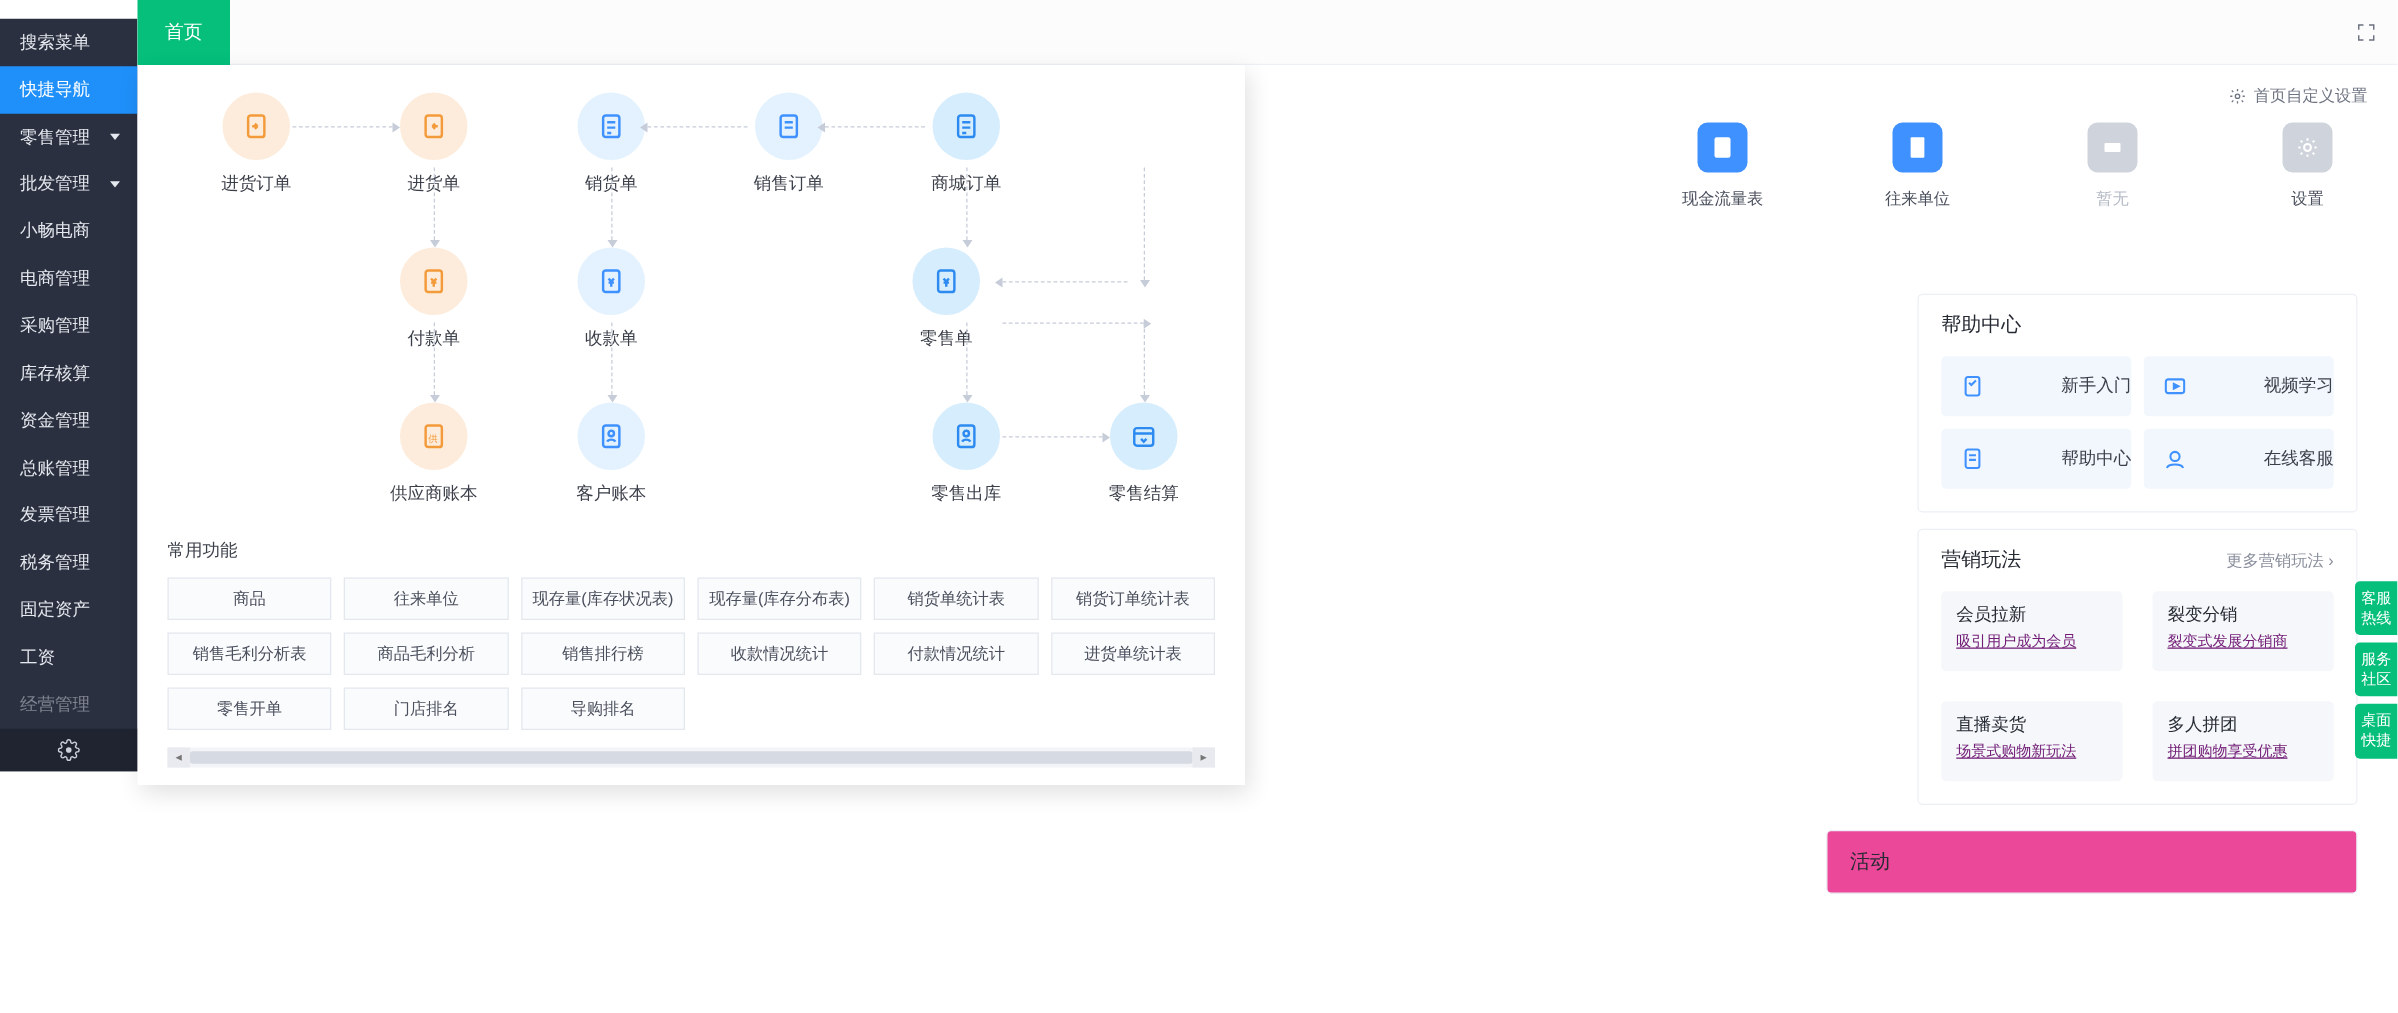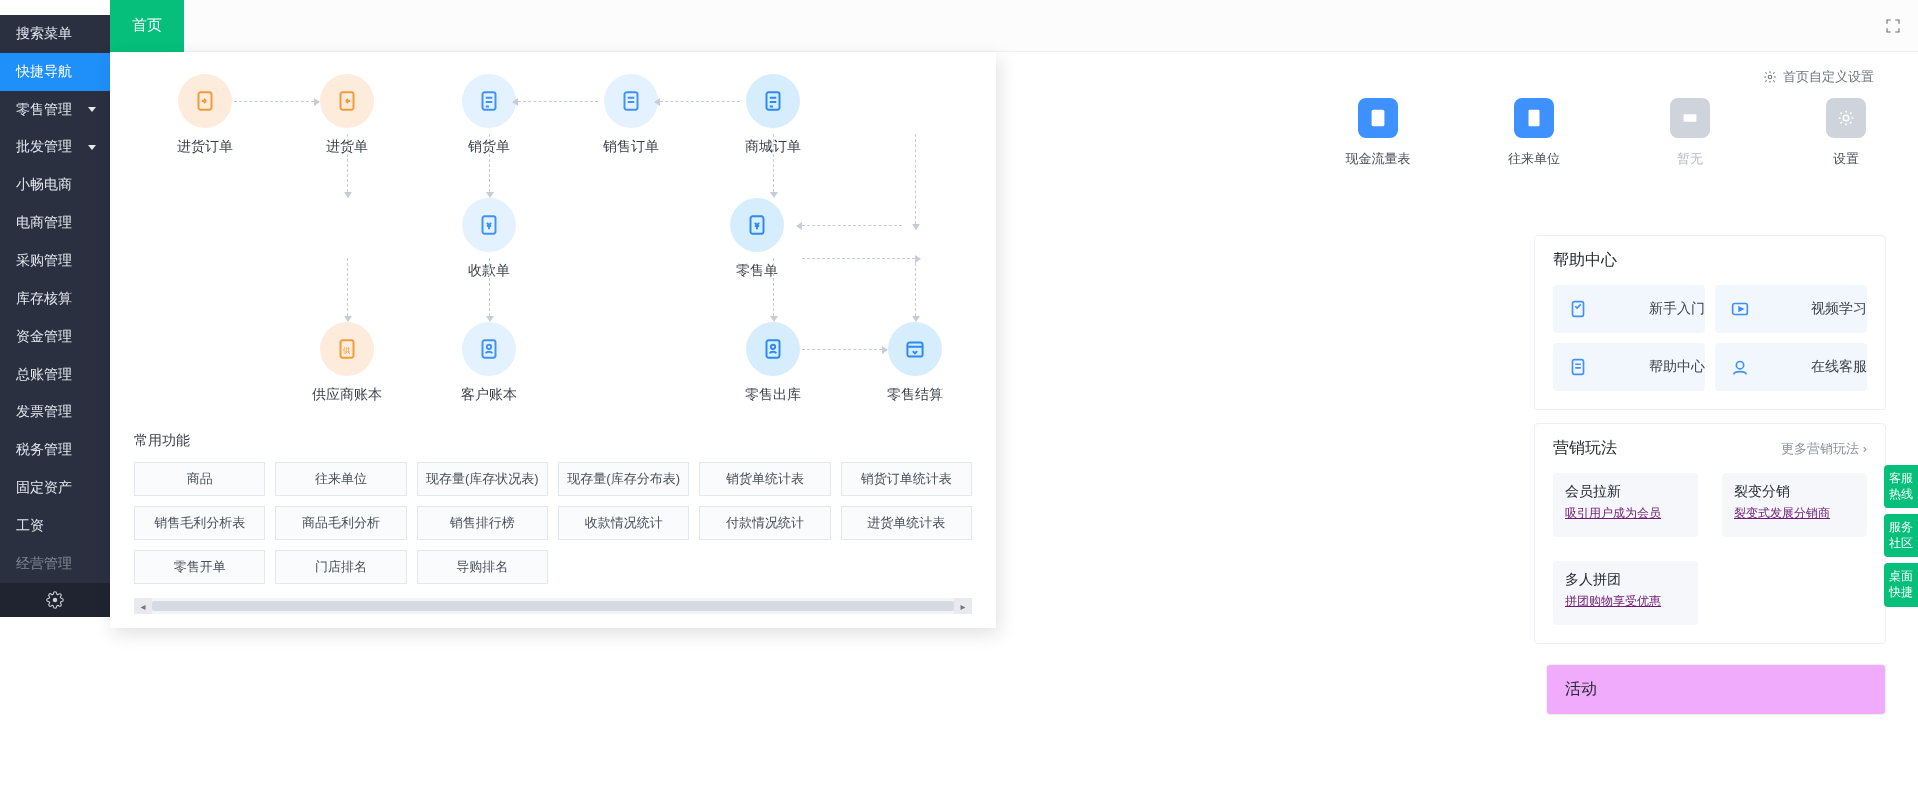--- a/index.html
+++ b/index.html
@@ -17,34 +17,34 @@
 .fs-btn svg { width: 18px; height: 18px; stroke: #6a6f7d; fill: none; stroke-width: 1.5; }
 .main { position: absolute; left: 110px; top: 52px; right: 0; bottom: 0; }
 .shortcut-row { position: absolute; left: 0; top: 46px; right: 0; display: flex; justify-content: flex-end; padding-right: 32px; gap: 76px; }
 .sc-col { width: 80px; display: flex; flex-direction: column; align-items: center; gap: 12px; }
 .sc-icon { width: 40px; height: 40px; border-radius: 8px; display: flex; align-items: center; justify-content: center; }
 .sc-icon svg { width: 22px; height: 22px; fill: #fff; }
 .sc-blue { background: #3e91ff; }
 .sc-gray { background: #cfd3dc; }
 .sc-label { font-size: 13px; color: #4a4f5d; text-align: center; }
 .sc-label.muted { color: #b5bac5; }
-.custom-link { position: absolute; right: 44px; top: 16px; font-size: 13px; color: #6e7482; display: flex; align-items: center; gap: 6px; }
+.custom-link { position: absolute; right: 24px; top: 16px; font-size: 13px; color: #6e7482; display: flex; align-items: center; gap: 6px; }
 .help-panel { position: absolute; right: 32px; top: 183px; width: 352px; background: #fff; border: 1px solid #eceff5; border-radius: 4px; padding: 14px 18px 18px; }
 .help-title { font-size: 16px; color: #262a33; font-weight: 500; margin-bottom: 14px; }
 .help-grid { display: grid; grid-template-columns: 1fr 1fr; gap: 10px; }
 .help-cell { height: 48px; background: #f2f7fe; border-radius: 4px; display: flex; align-items: center; padding-left: 14px; gap: 14px; font-size: 14px; color: #3b3f49; cursor: pointer; justify-content: space-between; }
 .help-cell svg { width: 22px; height: 22px; stroke: #3e91ff; fill: none; stroke-width: 1.8; }
 .mkt-panel { position: absolute; right: 32px; top: 371px; width: 352px; background: #fff; border: 1px solid #eceff5; border-radius: 4px; padding: 14px 18px 18px; }
 .mkt-head { display: flex; justify-content: space-between; align-items: center; margin-bottom: 14px; }
 .mkt-more { font-size: 13px; color: #8a8f9c; cursor: pointer; }
 .mkt-grid { display: grid; grid-template-columns: 1fr 1fr; gap: 24px; }
 .mkt-cell { height: 64px; background: #f5f7fa; border-radius: 4px; padding: 10px 12px; cursor: pointer; position: relative; overflow: hidden; }
 .mkt-cell .t { font-size: 14px; color: #262a33; font-weight: 500; }
 .mkt-cell .s { font-size: 12px; color: #701a75; margin-top: 4px; text-decoration: underline; }
-.act-panel { position: absolute; right: 32px; top: 612px; width: 340px; background: #f0abfc; border: 1px solid #eceff5; border-radius: 4px; padding: 14px 18px; }
+.act-panel { position: absolute; right: 32px; top: 612px; width: 425px; background: #ec4899; border: 1px solid #eceff5; border-radius: 4px; padding: 14px 18px; }
 .side-floats { position: absolute; right: 0; top: 465px; width: 34px; display: flex; flex-direction: column; gap: 6px; }
 .float-btn { background: #05bf7b; color: #fff; font-size: 12px; padding: 6px 4px; line-height: 1.3; text-align: center; border-radius: 4px 0 0 4px; writing-mode: horizontal-tb; cursor: pointer; }
 
 .flyout { position: absolute; left: 110px; top: 52px; width: 886px; height: 576px; background: #fff; box-shadow: 3px 6px 18px rgba(0,0,0,.12); padding: 22px 24px 14px; display: flex; flex-direction: column; }
 .flow-zone { position: relative; height: 360px; }
 .fnode { position: absolute; width: 142px; display: flex; flex-direction: column; align-items: center; gap: 10px; }
 .fcircle { width: 54px; height: 54px; border-radius: 50%; display: flex; align-items: center; justify-content: center; }
 .fcircle svg { width: 26px; height: 26px; }
 .c-orange { background: #fdecdb; }
 .c-orange svg { stroke: #f39a3a; fill: none; stroke-width: 1.8; }
@@ -200,20 +200,24 @@
     <div class="mkt-grid">
       <div class="mkt-cell">
           <div class="t">会员拉新</div>
           <div class="s">吸引用户成为会员</div>
         </div>
       <div class="mkt-cell">
           <div class="t">裂变分销</div>
           <div class="s">裂变式发展分销商</div>
         </div>
       <div class="mkt-cell">
+          <div class="t">直播卖货</div>
+          <div class="s">场景式购物新玩法</div>
+        </div>
+      <div class="mkt-cell">
           <div class="t">多人拼团</div>
           <div class="s">拼团购物享受优惠</div>
         </div>
     </div>
   </div>
 
   <div class="act-panel">
     <div class="help-title" style="margin:0">活动</div>
   </div>
 </div>
@@ -266,20 +270,29 @@
     <div class="fnode" style="left:568px;top:0">
         <div class="fcircle c-dblue">
           <svg viewBox="0 0 24 24">
             <rect x="6" y="4" width="12" height="16" rx="2"></rect>
             <path d="M9 9h6M9 13h6M9 17h3"></path>
           </svg>
         </div>
         <div class="flabel">商城订单</div>
       </div>
 
+    <div class="fnode" style="left:142px;top:124px">
+        <div class="fcircle c-orange">
+          <svg viewBox="0 0 24 24">
+            <rect x="6" y="4" width="12" height="16" rx="2"></rect>
+            <path d="M10 10l2 2 2-2M12 12v4M10 13h4"></path>
+          </svg>
+        </div>
+        <div class="flabel">付款单</div>
+      </div>
     <div class="fnode" style="left:284px;top:124px">
         <div class="fcircle c-lblue">
           <svg viewBox="0 0 24 24">
             <rect x="6" y="4" width="12" height="16" rx="2"></rect>
             <path d="M10 10l2 2 2-2M12 12v4M10 13h4"></path>
           </svg>
         </div>
         <div class="flabel">收款单</div>
       </div>
     <div class="fnode" style="left:552px;top:124px">

